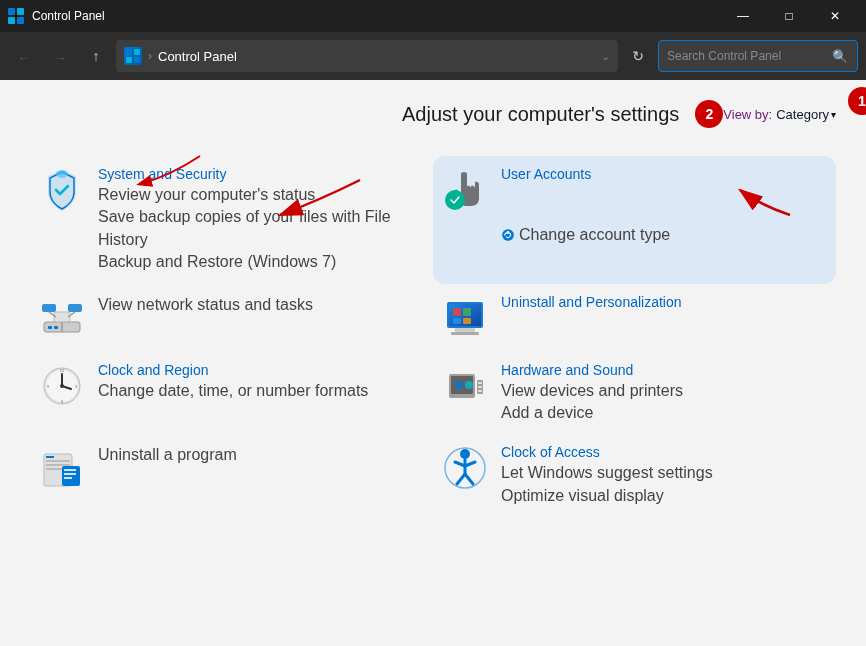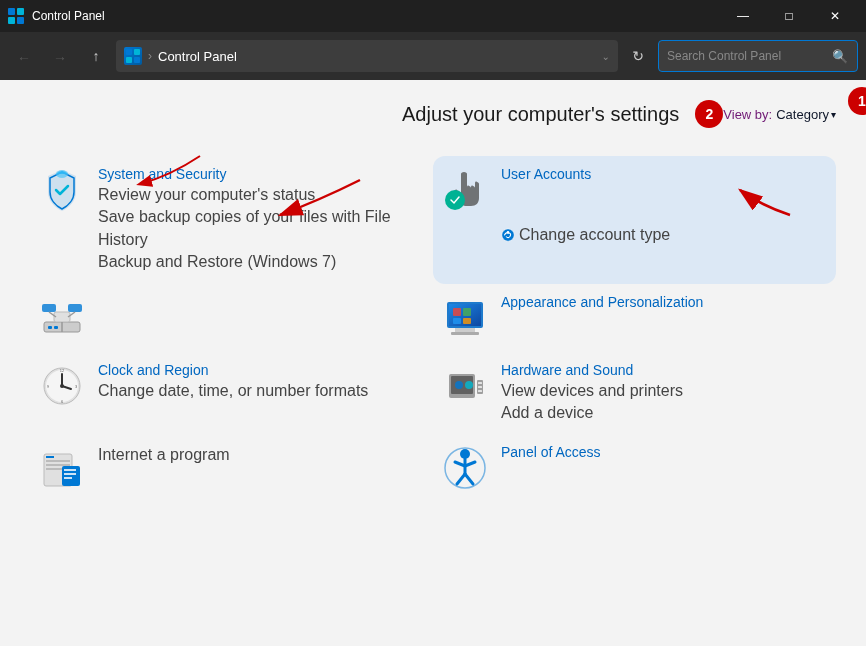--- a/index.html
+++ b/index.html
@@ -384,20 +384,21 @@
           <rect x="22" y="32" width="4" height="3" rx="1" fill="#ccc"></rect>
           <rect x="16" y="18" width="16" height="10" rx="2" fill="#e0e0e0" stroke="#bbb" stroke-width="1"></rect>
           <line x1="24" y1="28" x2="24" y2="38" stroke="#999" stroke-width="1.5"></line>
           <rect x="4" y="10" width="14" height="8" rx="2" fill="#0078d4" opacity="0.8"></rect>
           <rect x="30" y="10" width="14" height="8" rx="2" fill="#0078d4" opacity="0.8"></rect>
           <line x1="11" y1="18" x2="18" y2="23" stroke="#999" stroke-width="1.5"></line>
           <line x1="37" y1="18" x2="30" y2="23" stroke="#999" stroke-width="1.5"></line>
         </svg>
       </div>
       <div class="category-text">
+        <div class="category-desc">View network status and tasks</div>
       </div>
     </div>
 
     <div class="category-item">
       <div class="category-icon">
         <svg width="48" height="48" viewBox="0 0 48 48">
           <rect x="6" y="8" width="36" height="26" rx="2" fill="#1e7acc"></rect>
           <rect x="8" y="10" width="32" height="22" fill="#0d47a1"></rect>
           <rect x="8" y="10" width="32" height="22" fill="url(#grad1)"></rect>
           <defs>
@@ -409,21 +410,21 @@
           <rect x="14" y="34" width="20" height="4" fill="#ccc"></rect>
           <rect x="10" y="38" width="28" height="3" rx="1" fill="#aaa"></rect>
 
           <rect x="12" y="14" width="8" height="8" rx="1" fill="#f44336" opacity="0.8"></rect>
           <rect x="22" y="14" width="8" height="8" rx="1" fill="#4caf50" opacity="0.8"></rect>
           <rect x="12" y="24" width="8" height="6" rx="1" fill="#2196f3" opacity="0.8"></rect>
           <rect x="22" y="24" width="8" height="6" rx="1" fill="#ff9800" opacity="0.8"></rect>
         </svg>
       </div>
       <div class="category-text">
-        <div class="category-name">Appearance and Personalization</div>
+        <div class="category-name">Uninstall and Personalization</div>
         <div class="category-desc"></div>
       </div>
     </div>
 
     <div class="category-item">
       <div class="category-icon">
         <svg width="48" height="48" viewBox="0 0 48 48">
           <circle cx="24" cy="24" r="18" fill="#e0e0e0" stroke="#bbb" stroke-width="1"></circle>
           <circle cx="24" cy="24" r="16" fill="#f5f5f5"></circle>
           <line x1="24" y1="24" x2="24" y2="12" stroke="#333" stroke-width="2" stroke-linecap="round"></line>
@@ -472,39 +473,43 @@
           <rect x="8" y="24" width="16" height="2" fill="#bbb"></rect>
           <rect x="8" y="12" width="8" height="2" fill="#0078d4"></rect>
 
           <rect x="24" y="22" width="18" height="20" rx="2" fill="#0078d4"></rect>
           <rect x="26" y="25" width="12" height="2" fill="white" opacity="0.8"></rect>
           <rect x="26" y="29" width="12" height="2" fill="white" opacity="0.8"></rect>
           <rect x="26" y="33" width="8" height="2" fill="white" opacity="0.8"></rect>
         </svg>
       </div>
       <div class="category-text">
-        <div class="category-desc">Internet a program</div>
+        <div class="category-desc">Uninstall a program</div>
       </div>
     </div>
 
     <div class="category-item">
       <div class="category-icon">
         <svg width="48" height="48" viewBox="0 0 48 48">
           <circle cx="24" cy="10" r="5" fill="#0078d4"></circle>
           <line x1="24" y1="15" x2="24" y2="30" stroke="#0078d4" stroke-width="3" stroke-linecap="round"></line>
           <line x1="24" y1="22" x2="14" y2="18" stroke="#0078d4" stroke-width="3" stroke-linecap="round"></line>
           <line x1="24" y1="22" x2="34" y2="18" stroke="#0078d4" stroke-width="3" stroke-linecap="round"></line>
           <line x1="24" y1="30" x2="16" y2="40" stroke="#0078d4" stroke-width="3" stroke-linecap="round"></line>
           <line x1="24" y1="30" x2="32" y2="40" stroke="#0078d4" stroke-width="3" stroke-linecap="round"></line>
 
           <circle cx="24" cy="24" r="20" fill="none" stroke="#0078d4" stroke-width="1.5" opacity="0.5"></circle>
         </svg>
       </div>
       <div class="category-text">
-        <div class="category-name">Panel of Access</div>
+        <div class="category-name">Clock of Access</div>
+        <div class="category-desc">
+          Let Windows suggest settings<br>
+          Optimize visual display
+        </div>
       </div>
     </div>
 
   </div>
 
   <svg class="arrows-overlay" xmlns="http://www.w3.org/2000/svg">
     <defs>
       <marker id="arrowhead1" markerWidth="10" markerHeight="7" refX="9" refY="3.5" orient="auto">
         <polygon points="0 0, 10 3.5, 0 7" fill="#cc0000"></polygon>
       </marker>

